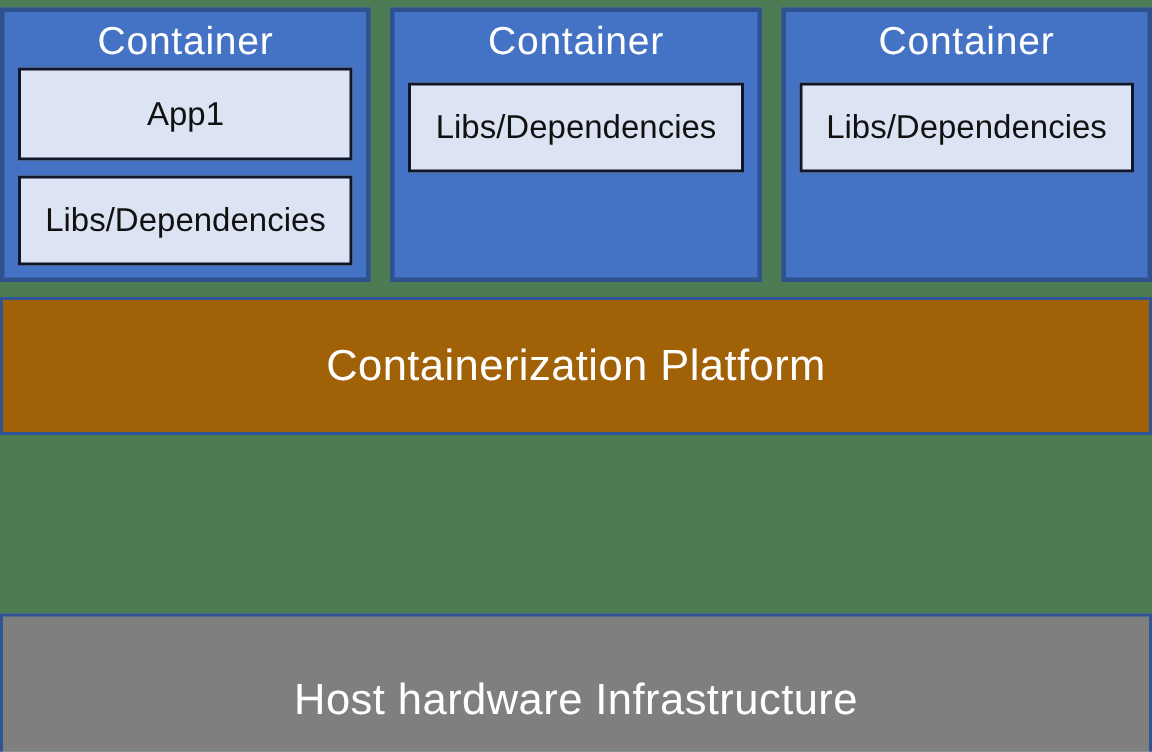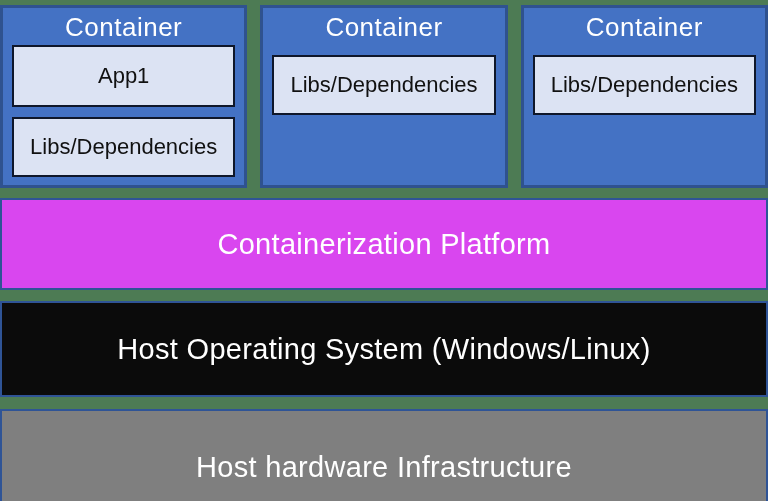--- a/index.html
+++ b/index.html
@@ -66,21 +66,21 @@
     right: 0;
     box-sizing: border-box;
     border: 2px solid #2F5496;
     display: flex;
     align-items: center;
     justify-content: center;
     color: #FFFFFF;
     font-size: 29px;
     letter-spacing: 0.3px;
   }
-  .layer.platform { top: 198px; height: 92px; background: #d946ef; }
+  .layer.platform { top: 198px; height: 92px; background: #a16207; }
   .layer.os       { top: 301px; height: 96px; background: #0B0B0B; }
   .layer.hw       { top: 409px; height: 116px; background: #7F7F7F; }
 </style>
 </head>
 <body>
 
 <div class="canvas">
 
   <div class="containers-row">
 
@@ -107,21 +107,18 @@
         <span>Libs/Dependencies</span>
       </div>
     </div>
 
   </div>
 
   <div class="layer platform">
     <span>Containerization Platform</span>
   </div>
 
-  <div class="layer os">
-    <span>Host Operating System (Windows/Linux)</span>
-  </div>
 
   <div class="layer hw">
     <span>Host hardware Infrastructure</span>
   </div>
 
 </div>
 
 </body></html>

